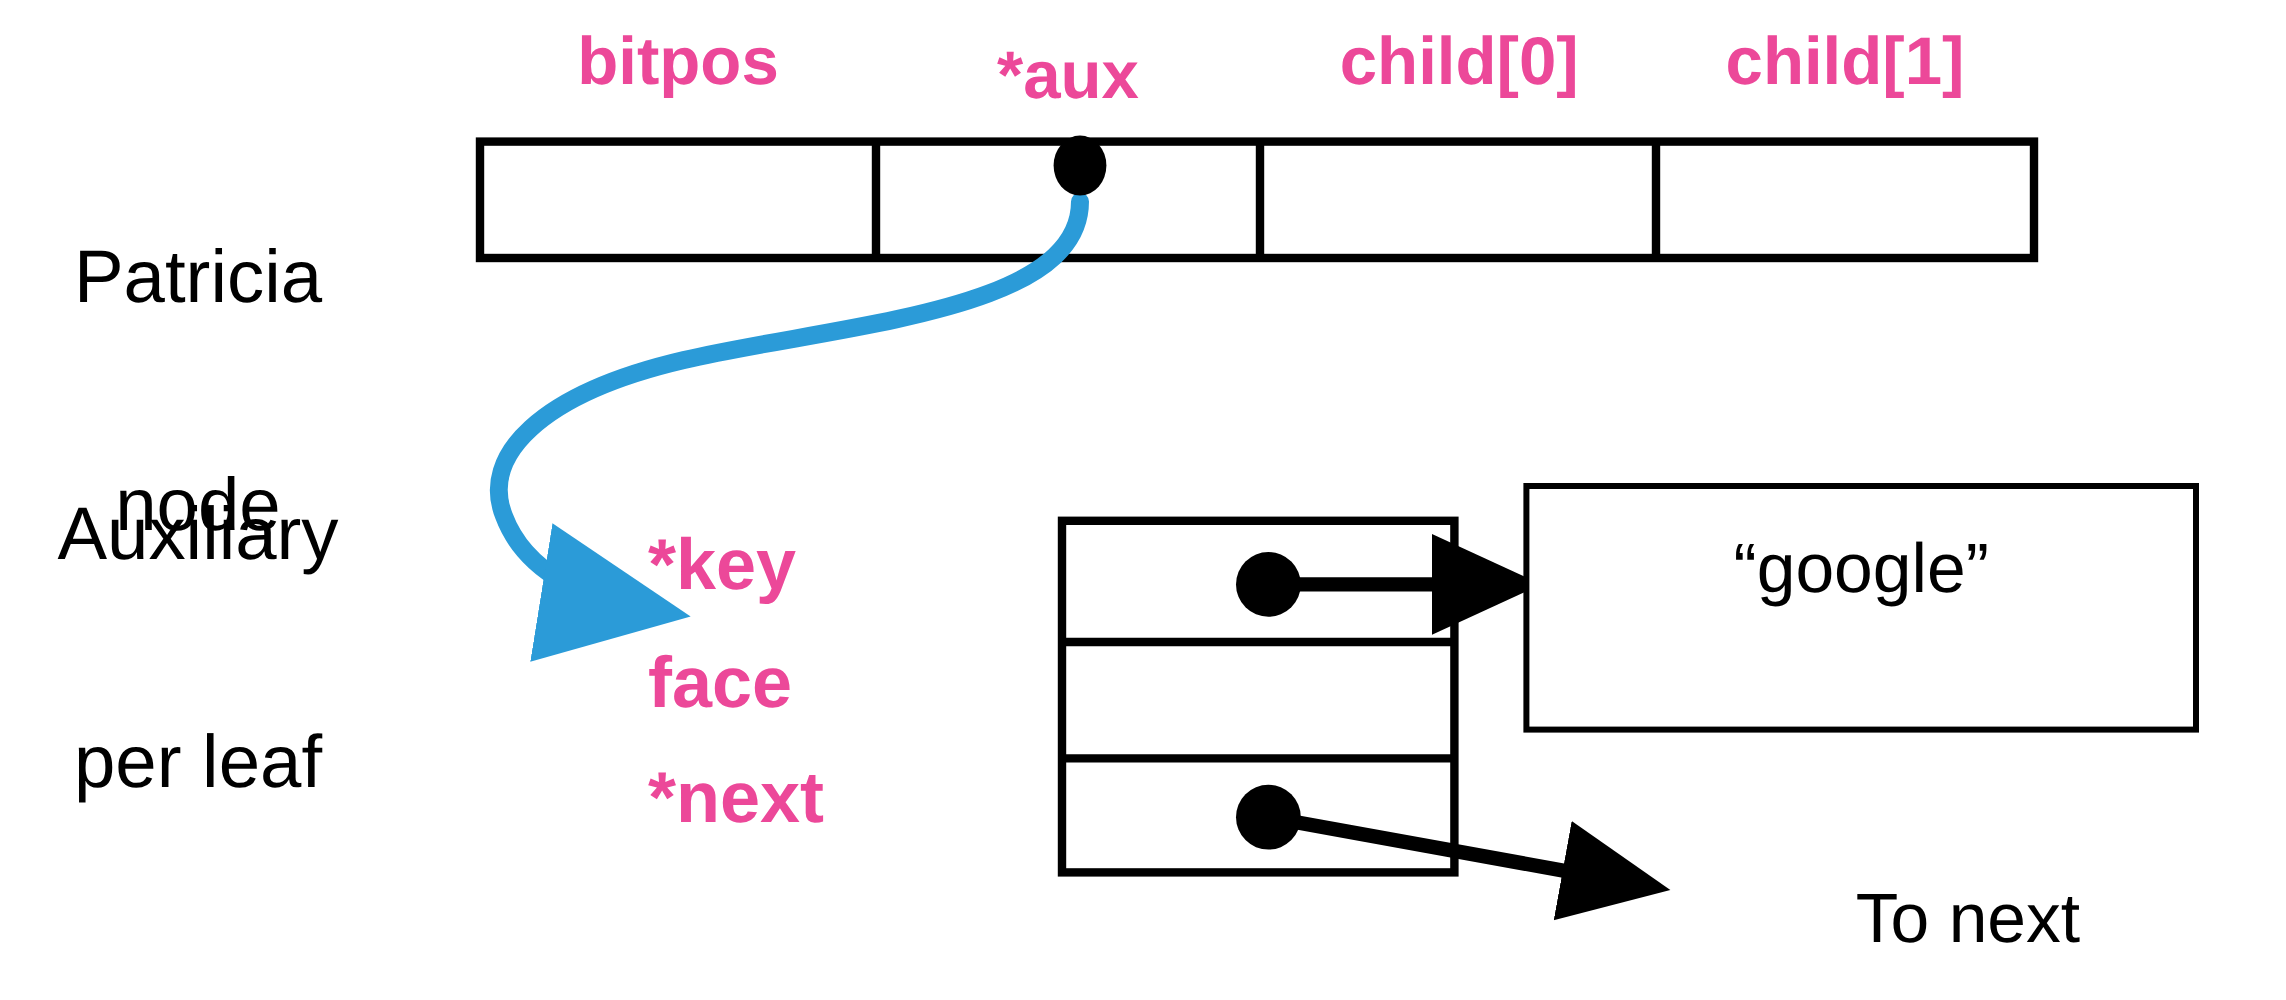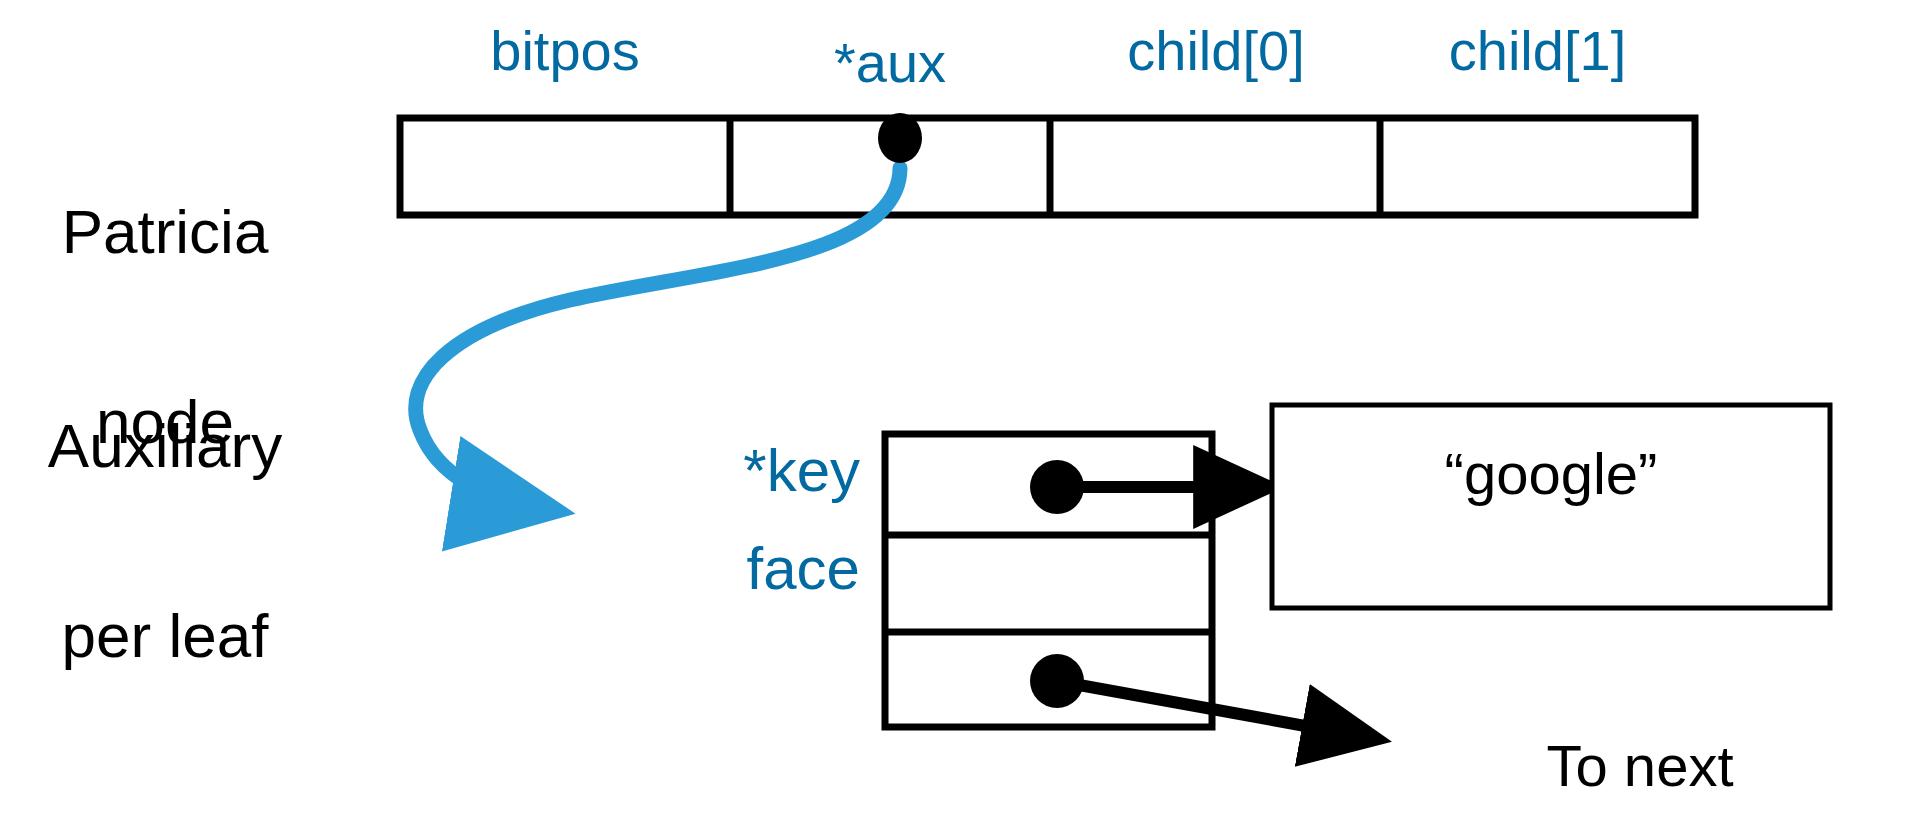--- a/index.html
+++ b/index.html
@@ -25,40 +25,41 @@
     height: 833px;
     pointer-events: none;
   }
   .lbl {
     position: absolute;
     white-space: pre;
     line-height: 1.02;
     letter-spacing: 0px;
   }
   .cyan {
-    color: #0369a1;
+    color: #ec4899;
+    font-weight: bold;
   }
   .black {
     color: #000000;
   }
   .ctr {
     text-align: center;
   }
   
   .field-label {
     font-size: 56px;
   }
   
   .caption {
     font-size: 62px;
   }
   
   .leaf-label {
     font-size: 60px;
-    text-align: right;
+    text-align: left;
   }
   
   .keystring {
     font-size: 58px;
   }
   
   .nextcap {
     font-size: 58px;
   }
 </style>
@@ -121,20 +122,21 @@
   <div class="lbl field-label cyan ctr" style="left:1051px; top:22px; width:330px;">child[0]</div>
   <div class="lbl field-label cyan ctr" style="left:1380px; top:22px; width:315px;">child[1]</div>
 
   <div class="lbl caption black ctr" style="left:0px; top:288px; width:330px;">
     <div>Auxiliary</div>
     <div>per leaf</div>
   </div>
 
   <div class="lbl leaf-label cyan" style="left:540px; top:440px; width:320px;">*key</div>
   <div class="lbl leaf-label cyan" style="left:540px; top:538px; width:320px;">face</div>
+  <div class="lbl leaf-label cyan" style="left:540px; top:634px; width:320px;">*next</div>
 
   <div class="lbl keystring black ctr" style="left:1272px; top:444px; width:558px;">“google”</div>
 
   <div class="lbl nextcap black ctr" style="left:1390px; top:618px; width:500px;">
     <div>To next</div>
     
     
   </div>
 
 </div>

